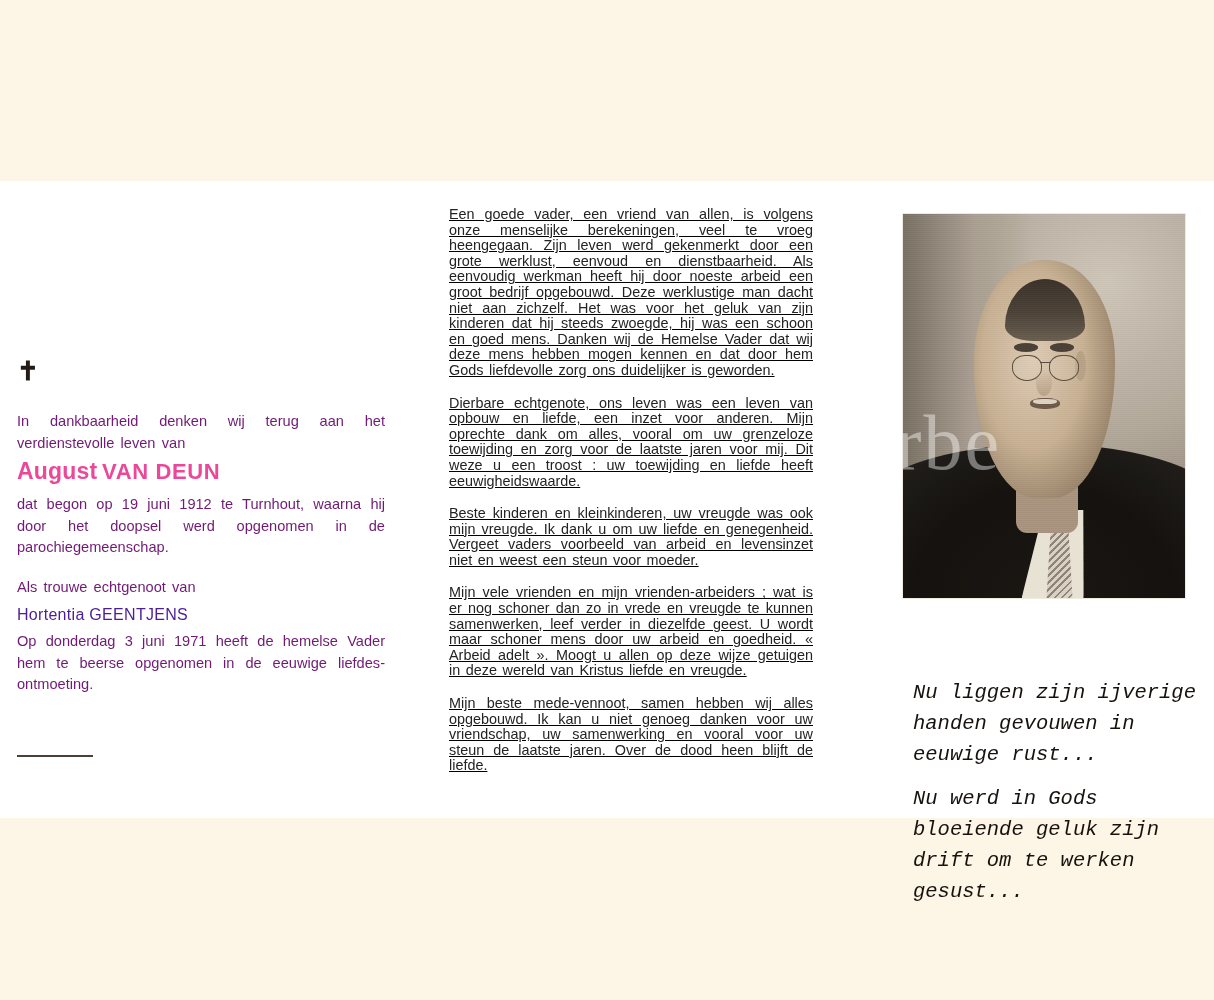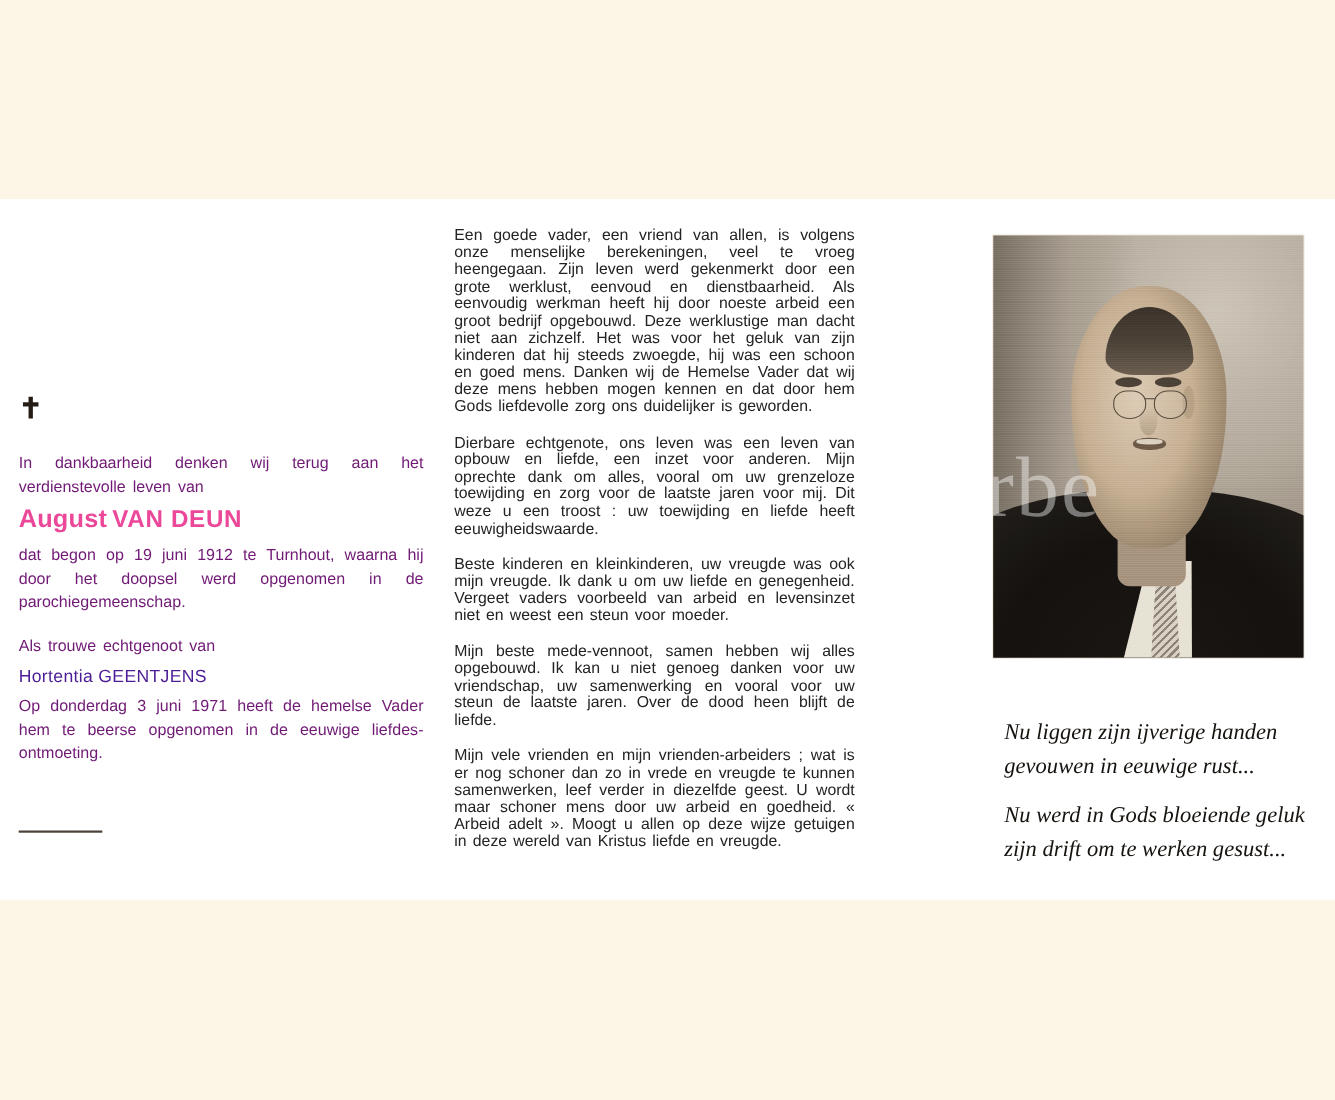--- a/index.html
+++ b/index.html
@@ -89,23 +89,24 @@
     left: 0px;
     top: 574px;
     width: 76px;
     height: 2px;
     background: #4a4036;
   }
 
   
   .panel-mid {
     position: absolute;
-    left: 413px;
+    left: 449px;
     top: 26px;
     width: 364px;
+    text-decoration: underline;
   }
   .mp {
     color: #232323;
     font-size: 14.4px;
     line-height: 15.6px;
     text-align: justify;
     word-spacing: 1.6px;
     margin: 0 0 17px 0;
   }
   .mp:last-child { margin-bottom: 0; }
@@ -242,23 +243,23 @@
     position: absolute;
     inset: 0;
     background-image:
       repeating-linear-gradient(0deg, rgba(255,255,255,0.035) 0 1px, rgba(0,0,0,0.035) 1px 2px);
     mix-blend-mode: overlay;
   }
 
   .verse {
     position: absolute;
     left: 10px;
-    top: 470px;
+    top: 496px;
     width: 300px;
-    font-family: Liberation Serif, serif;
+    font-family: Liberation Mono, monospace;
     font-style: italic;
     font-size: 20.5px;
     line-height: 31px;
     color: #16120e;
   }
   .verse p { margin: 0 0 13px 0; }
   .verse p:last-child { margin-bottom: 0; }
 </style>
 </head>
 <body>
@@ -285,22 +286,22 @@
         <p class="lp">Op donderdag 3 juni 1971 heeft de hemelse Vader hem te beerse opgenomen in de eeuwige liefdes-ontmoeting.</p>
       </div>
 
       <div class="rule"></div>
     </div>
 
     <div class="panel-mid">
       <p class="mp">Een goede vader, een vriend van allen, is volgens onze menselijke berekeningen, veel te vroeg heengegaan. Zijn leven werd gekenmerkt door een grote werklust, eenvoud en dienstbaarheid. Als eenvoudig werkman heeft hij door noeste arbeid een groot bedrijf opgebouwd. Deze werklustige man dacht niet aan zichzelf. Het was voor het geluk van zijn kinderen dat hij steeds zwoegde, hij was een schoon en goed mens. Danken wij de Hemelse Vader dat wij deze mens hebben mogen kennen en dat door hem Gods liefdevolle zorg ons duidelijker is geworden.</p>
       <p class="mp">Dierbare echtgenote, ons leven was een leven van opbouw en liefde, een inzet voor anderen. Mijn oprechte dank om alles, vooral om uw grenzeloze toewijding en zorg voor de laatste jaren voor mij. Dit weze u een troost : uw toewijding en liefde heeft eeuwigheidswaarde.</p>
       <p class="mp">Beste kinderen en kleinkinderen, uw vreugde was ook mijn vreugde. Ik dank u om uw liefde en genegenheid. Vergeet vaders voorbeeld van arbeid en levensinzet niet en weest een steun voor moeder.</p>
+      <p class="mp">Mijn vele vrienden en mijn vrienden-arbeiders ; wat is er nog schoner dan zo in vrede en vreugde te kunnen samenwerken, leef verder in diezelfde geest. U wordt maar schoner mens door uw arbeid en goedheid. « Arbeid adelt ». Moogt u allen op deze wijze getuigen in deze wereld van Kristus liefde en vreugde.</p>
       <p class="mp">Mijn beste mede-vennoot, samen hebben wij alles opgebouwd. Ik kan u niet genoeg danken voor uw vriendschap, uw samenwerking en vooral voor uw steun de laatste jaren. Over de dood heen blijft de liefde.</p>
-      <p class="mp">Mijn vele vrienden en mijn vrienden-arbeiders ; wat is er nog schoner dan zo in vrede en vreugde te kunnen samenwerken, leef verder in diezelfde geest. U wordt maar schoner mens door uw arbeid en goedheid. « Arbeid adelt ». Moogt u allen op deze wijze getuigen in deze wereld van Kristus liefde en vreugde.</p>
     </div>
 
     <div class="panel-right">
 
       <div class="photo-frame">
         <div class="photo-bg"></div>
         <div class="photo-shade-left"></div>
 
         <div class="fig-suit"></div>
         <div class="fig-shirt"></div>

